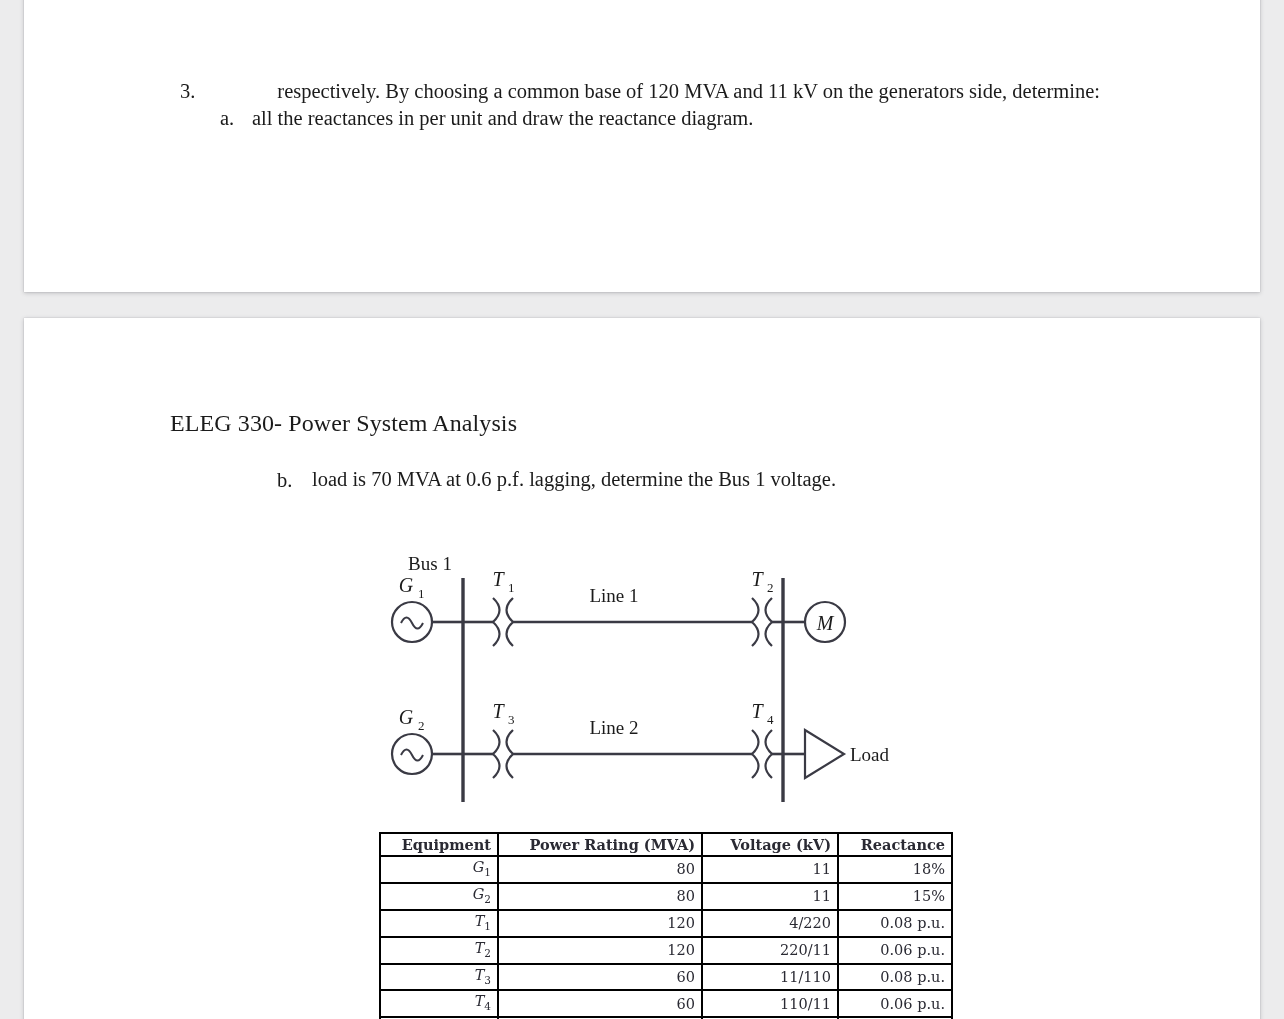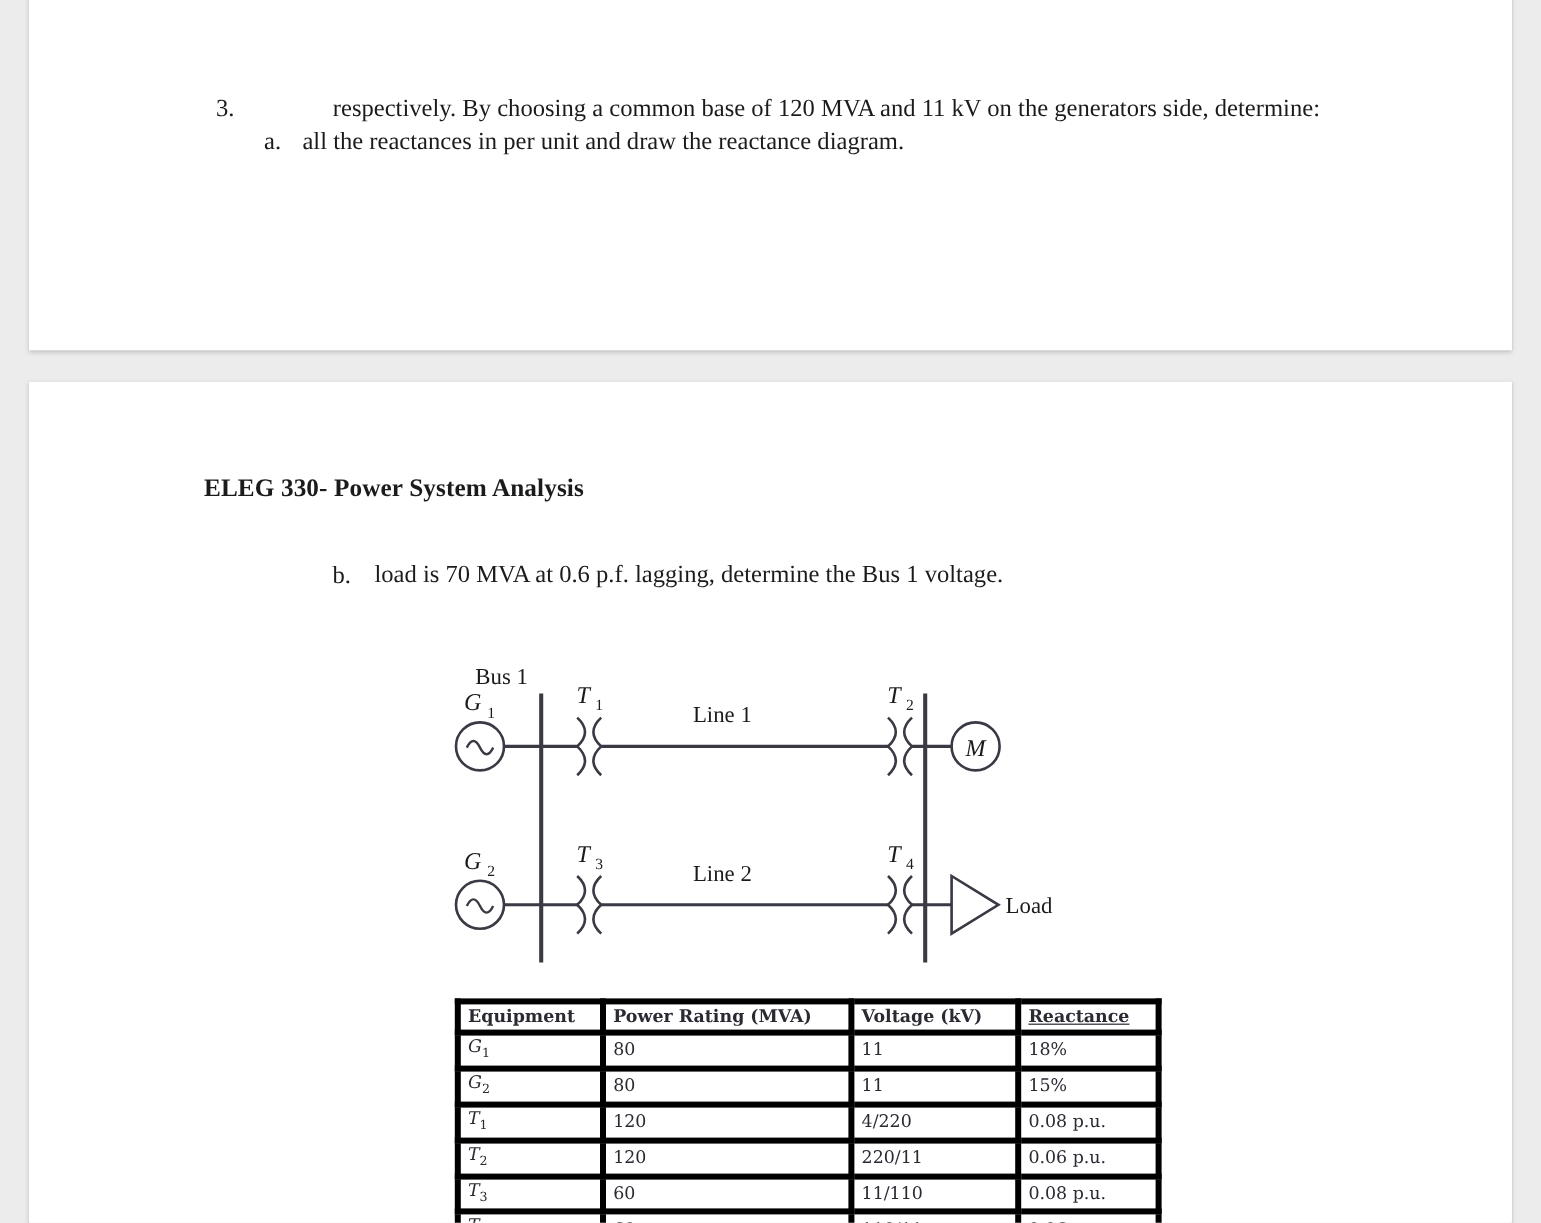--- a/index.html
+++ b/index.html
@@ -64,77 +64,77 @@
   .sub-body {
     flex: 1;
     font-size: 20.5px;
     line-height: 26.2px;
   }
 
   
   .course-header {
     position: absolute;
     left: 170px;
-    top: 394px;
-    font-size: 21px;
-    font-weight: bold;
+    top: 410px;
+    font-size: 24px;
+    font-weight: normal;
     letter-spacing: 0.1px;
   }
 
   
   .partb {
     position: absolute;
     left: 277px;
     top: 467px;
     width: 845px;
     display: flex;
     align-items: flex-start;
   }
   .partb .sub-letter { width: 35px; flex: 0 0 35px; }
   .partb .sub-body { font-size: 20.5px; line-height: 25.5px; }
 
   
   .diagram {
     position: absolute;
-    left: 368px;
+    left: 380px;
     top: 552px;
     width: 540px;
     height: 265px;
   }
   .diagram svg { display: block; }
 
   
   .tbl-wrap {
     position: absolute;
     left: 379px;
     top: 832px;
   }
   table.equip {
     border-collapse: collapse;
     font-family: "DejaVu Serif", "Liberation Serif", serif;
     font-size: 14.5px;
     color: #2a2a33;
   }
   table.equip th, table.equip td {
-    border: 5px solid #000000;
-    text-align: left;
+    border: 2px solid #000000;
+    text-align: right;
     padding: 0px 6px;
     height: 20px;
     line-height: 20px;
     white-space: nowrap;
   }
   table.equip th {
     font-weight: bold;
     height: 21px;
     line-height: 21px;
   }
   .col-eq   { width: 104px; }
   .col-pw   { width: 190px; }
   .col-vo   { width: 122px; }
-  .col-rx   { width: 100px; text-decoration: underline; }
+  .col-rx   { width: 100px; }
   table.equip td.eqname { font-style: italic; }
   table.equip td.eqname sub { font-style: normal; font-size: 10.5px; }
   table.equip td.eqname.noital { font-style: normal; }
 
   
   .lbl        { font-family: "Liberation Serif", serif; font-size: 19px; fill: #1b1b1b; }
   .lbl-it     { font-family: "Liberation Serif", serif; font-size: 20px; font-style: italic; fill: #1b1b1b; }
   .lbl-sub    { font-family: "Liberation Serif", serif; font-size: 13px; fill: #1b1b1b; }
 </style>
 </head>

